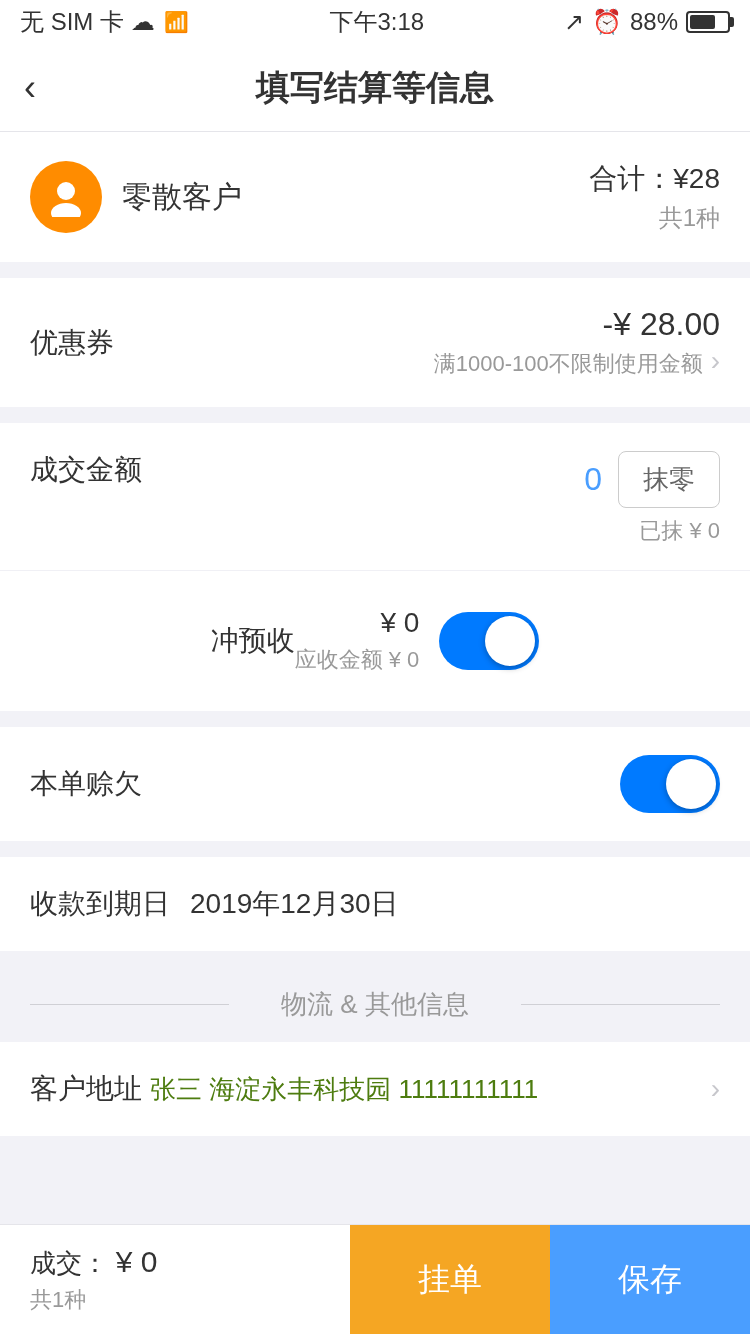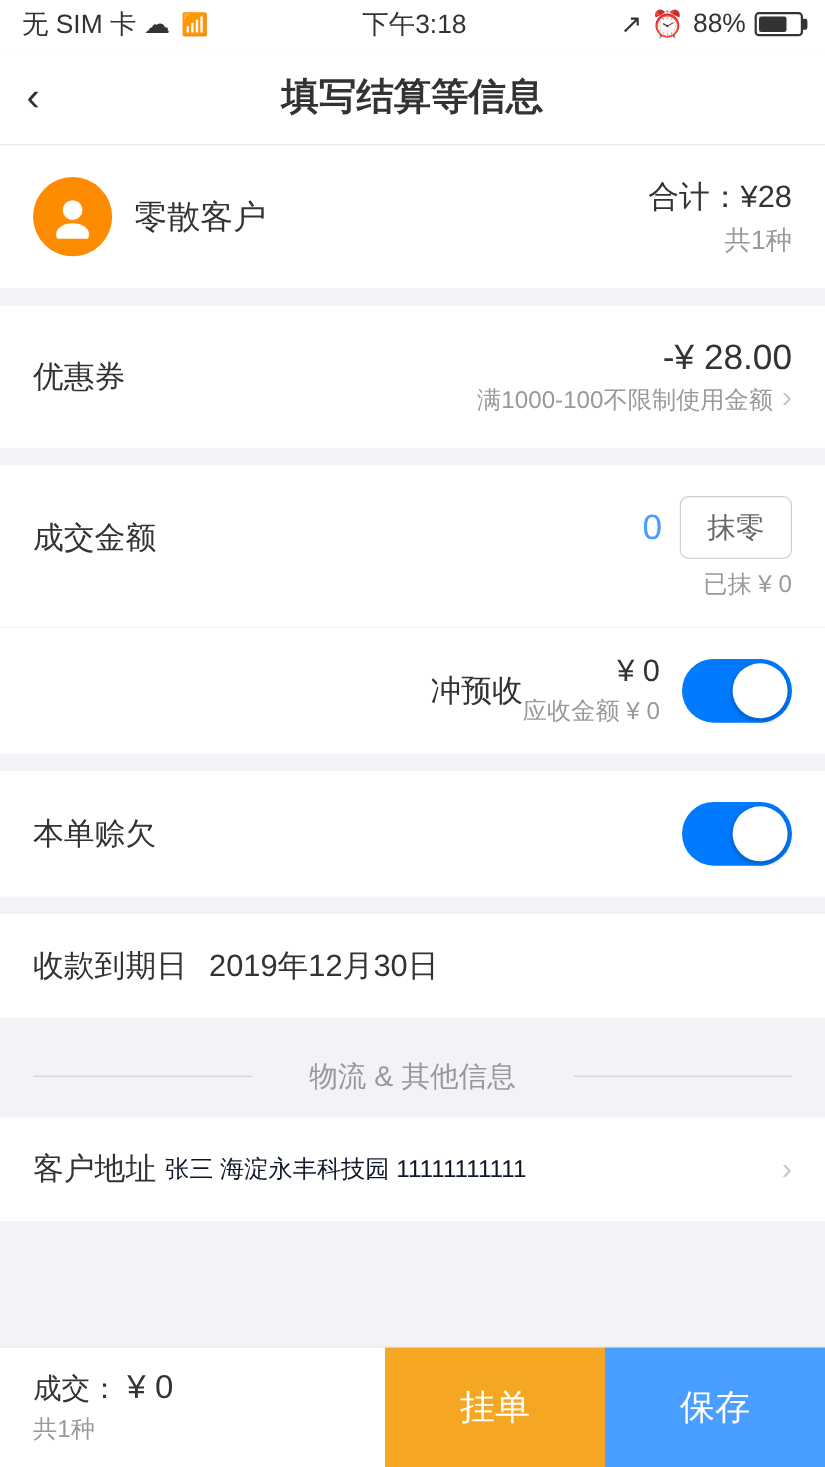--- a/index.html
+++ b/index.html
@@ -104,42 +104,42 @@
     .chevron-right {
       color: #c7c7cc; font-size: 28px; margin-left: 8px;
     }
 
     
     .transaction-section { background: #fff; margin-bottom: 16px; }
 
     
     .amount-row {
       display: flex;
-      align-items: flex-end;
+      align-items: flex-start;
       justify-content: space-between;
       padding: 28px 30px 8px 30px;
     }
     .amount-input-val { font-size: 32px; color: #4a9eff; font-weight: 500; }
     .round-zero-btn {
       border: 1px solid #ccc;
       border-radius: 8px;
       padding: 10px 24px;
       font-size: 26px;
       color: #666;
       background: #fff;
       cursor: pointer;
     }
     .amount-sub { font-size: 22px; color: #999; padding: 0 30px 24px 30px; text-align: right; }
 
     
     .prereceipt-row {
       display: flex;
       align-items: center;
-      justify-content: flex-end;
-      padding: 23px 30px;
+      justify-content: center;
+      padding: 36px 30px;
       border-top: 1px solid #f0f0f5;
     }
     .prereceipt-right { text-align: right; }
     .prereceipt-amount { font-size: 28px; color: #333; }
     .prereceipt-sub { font-size: 22px; color: #999; margin-top: 6px; }
 
     
     .toggle-wrap {
       display: inline-flex;
       align-items: center;
@@ -199,21 +199,21 @@
 
     
     .address-section {
       background: #fff;
       display: flex;
       align-items: center;
       padding: 28px 30px;
       margin-bottom: 16px;
     }
     .address-label { font-size: 28px; color: #333; min-width: 120px; font-family: Liberation Serif, serif; }
-    .address-value { font-size: 22px; color: #0f172a; flex: 1; }
+    .address-value { font-size: 26px; color: #4d7c0f; flex: 1; }
     .address-chevron { color: #c7c7cc; font-size: 28px; margin-left: 8px; }
 
     
     .empty-area {
       background: #f2f2f7;
       height: 300px;
     }
 
     
     .bottom-bar {

